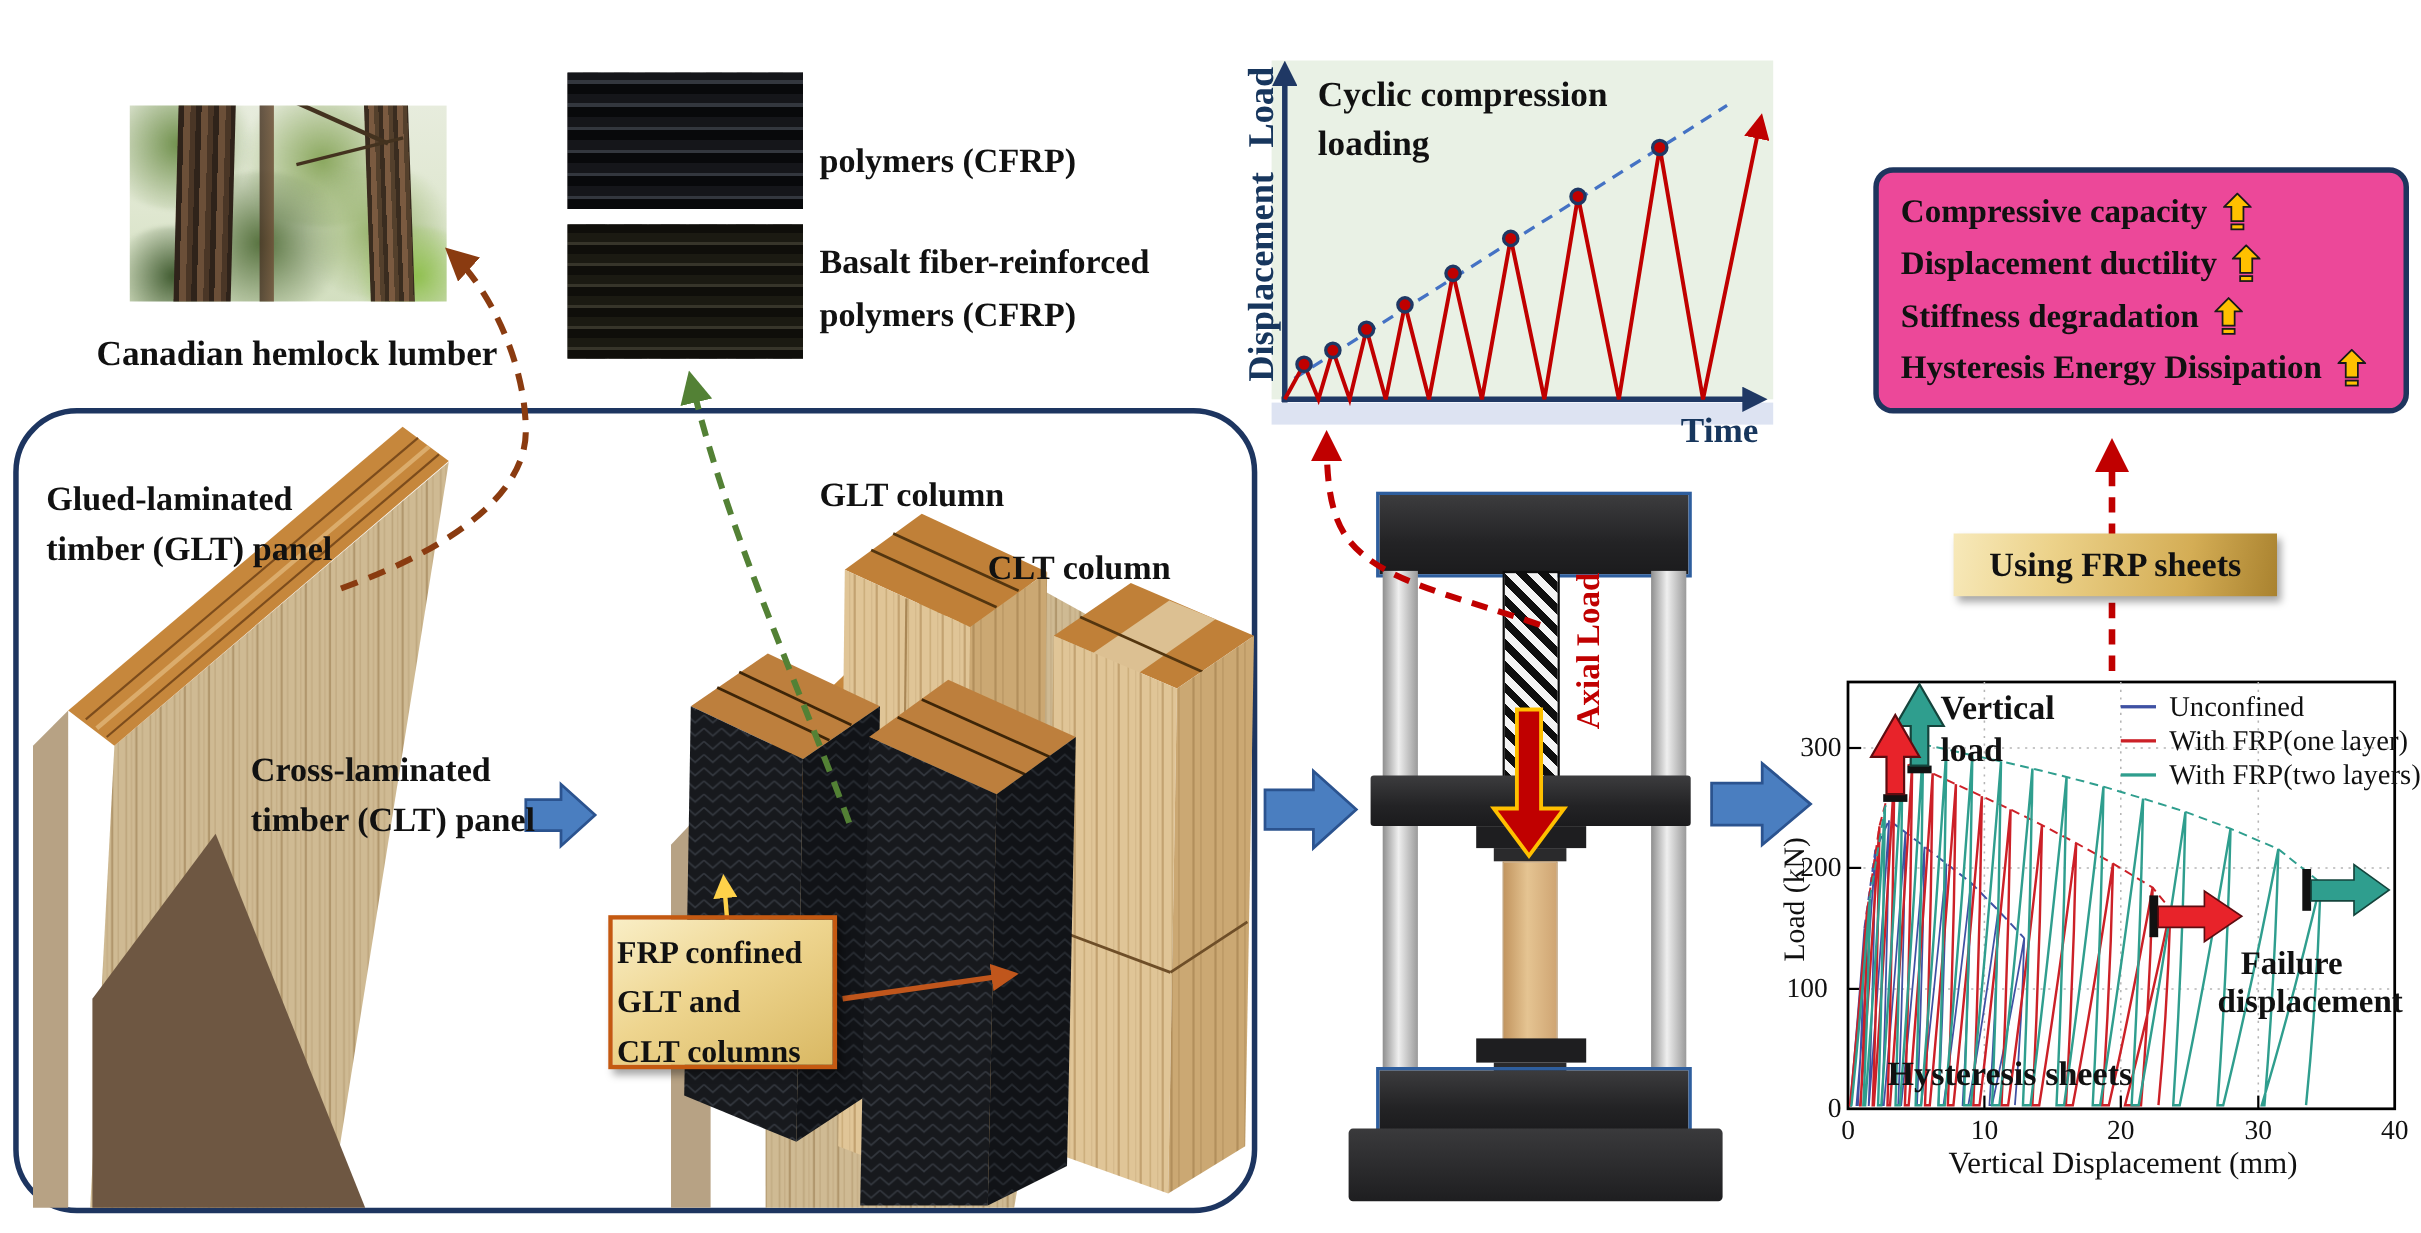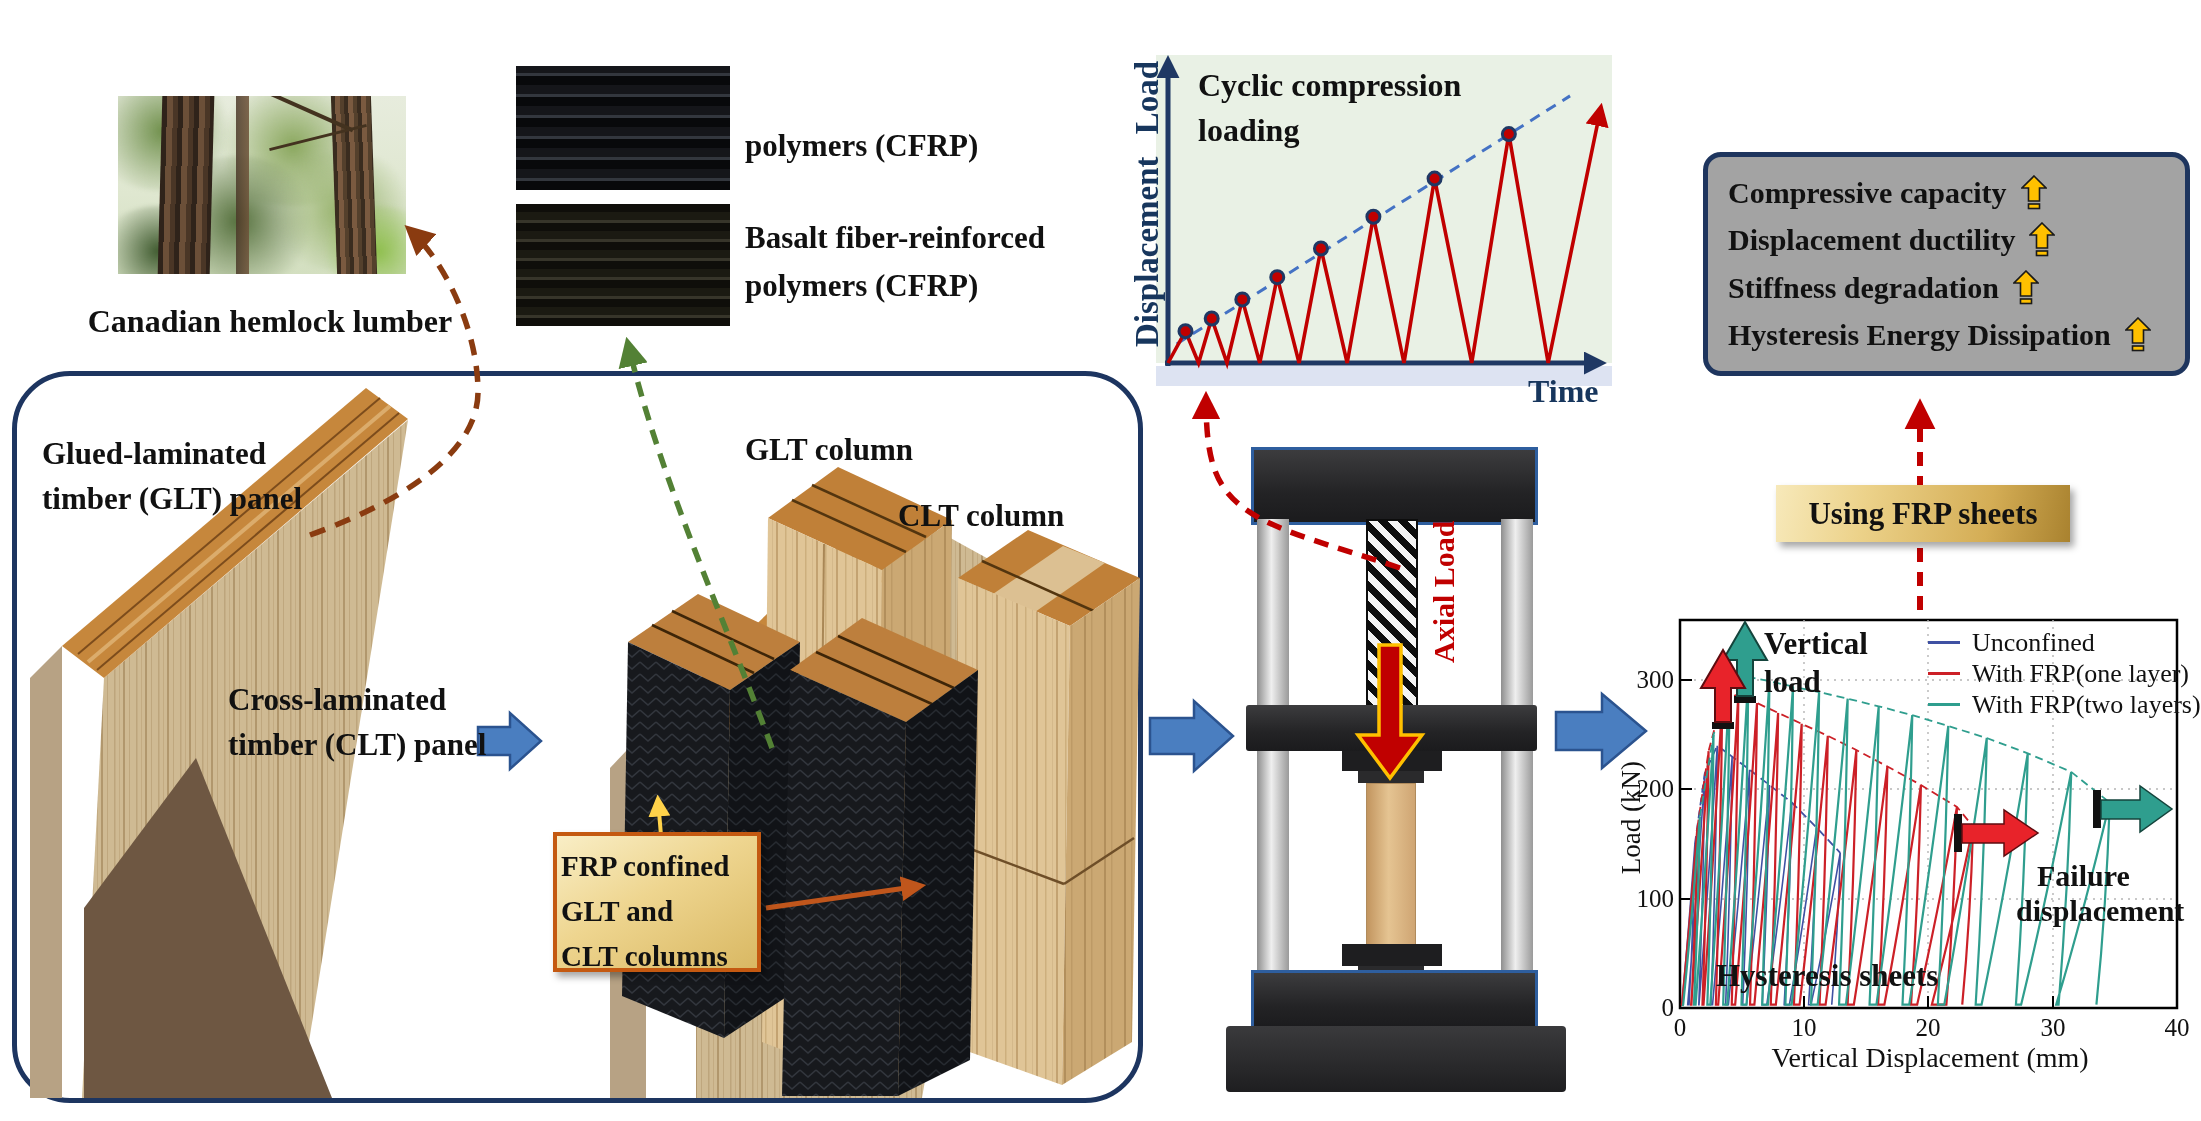--- a/index.html
+++ b/index.html
@@ -26,21 +26,21 @@
       repeating-linear-gradient(0deg,#08090b 0 9px,#33373e 9px 12px,#15161a 12px 21px),
       repeating-linear-gradient(90deg,rgba(210,216,228,.30) 0 3px,rgba(0,0,0,0) 3px 30px),
       repeating-linear-gradient(90deg,rgba(255,255,255,.06) 0 14px,rgba(0,0,0,.25) 14px 28px);}
   #bfrp{left:516px;top:204px;width:214px;height:122px;
     background-color:#1b1a14;
     background-image:
       repeating-linear-gradient(0deg,#0f0e0a 0 8px,#37352a 8px 11px,#1b1a12 11px 19px),
       repeating-linear-gradient(90deg,rgba(225,222,200,.35) 0 2px,rgba(0,0,0,0) 2px 36px),
       repeating-linear-gradient(90deg,rgba(255,255,255,.05) 0 17px,rgba(0,0,0,.28) 17px 34px);}
   
-  #resultsbox{left:1703px;top:152px;width:487px;height:224px;background:#a3a3a3;border:5px solid #1e355e;
+  #resultsbox{left:1703px;top:152px;width:487px;height:224px;background:#ec4899;border:5px solid #1e355e;
      border-radius:18px;z-index:5;display:flex;flex-direction:column;justify-content:space-evenly;
      padding:6px 14px 6px 20px;box-sizing:border-box;}
   .resrow{display:flex;align-items:center;font-weight:bold;font-size:30px;}
   .resrow svg{margin-left:14px;flex:0 0 auto;}
   
   #usingfrp{left:1776px;top:485px;width:294px;height:57px;z-index:5;display:flex;align-items:center;justify-content:center;
     background:linear-gradient(100deg,#f7e9ba 0%,#ecd astronom 0%,#ecd28a 30%,#d4ad55 70%,#a9822f 100%);
     background:linear-gradient(100deg,#f7e9ba 0%,#ecd28a 30%,#d4ad55 72%,#a9822f 100%);
     box-shadow:4px 5px 7px rgba(0,0,0,.35);font-weight:bold;font-size:31px;}
   #frpbox{left:553px;top:832px;width:208px;height:140px;z-index:5;
@@ -379,21 +379,21 @@
       </div>
     <div class="lgrow">
         <span class="lgline lg2"></span>
         <span>With FRP(two layers)</span>
       </div>
   </div>
 
   <div class="lbl vrot" id="hyslbl">Load (kN)</div>
   <div class="tick" style="left:1624px;top:666px;width:50px;text-align:right;">300</div>
   <div class="tick" style="left:1624px;top:775px;width:50px;text-align:right;">200</div>
-  <div class="tick" style="left:1624px;top:885px;width:50px;text-align:right;">100</div>
+  <div class="tick" style="left:1624px;top:885px;width:50px;text-align:left;">100</div>
   <div class="tick" style="left:1624px;top:994px;width:50px;text-align:right;">0</div>
   <div class="tick" style="left:1650px;top:1014px;width:60px;text-align:center;">0</div>
   <div class="tick" style="left:1774px;top:1014px;width:60px;text-align:center;">10</div>
   <div class="tick" style="left:1898px;top:1014px;width:60px;text-align:center;">20</div>
   <div class="tick" style="left:2023px;top:1014px;width:60px;text-align:center;">30</div>
   <div class="tick" style="left:2147px;top:1014px;width:60px;text-align:center;">40</div>
   <div class="tick" style="left:1700px;top:1042px;width:460px;text-align:center;font-size:28px;">Vertical Displacement (mm)</div>
 
 </div>
 

